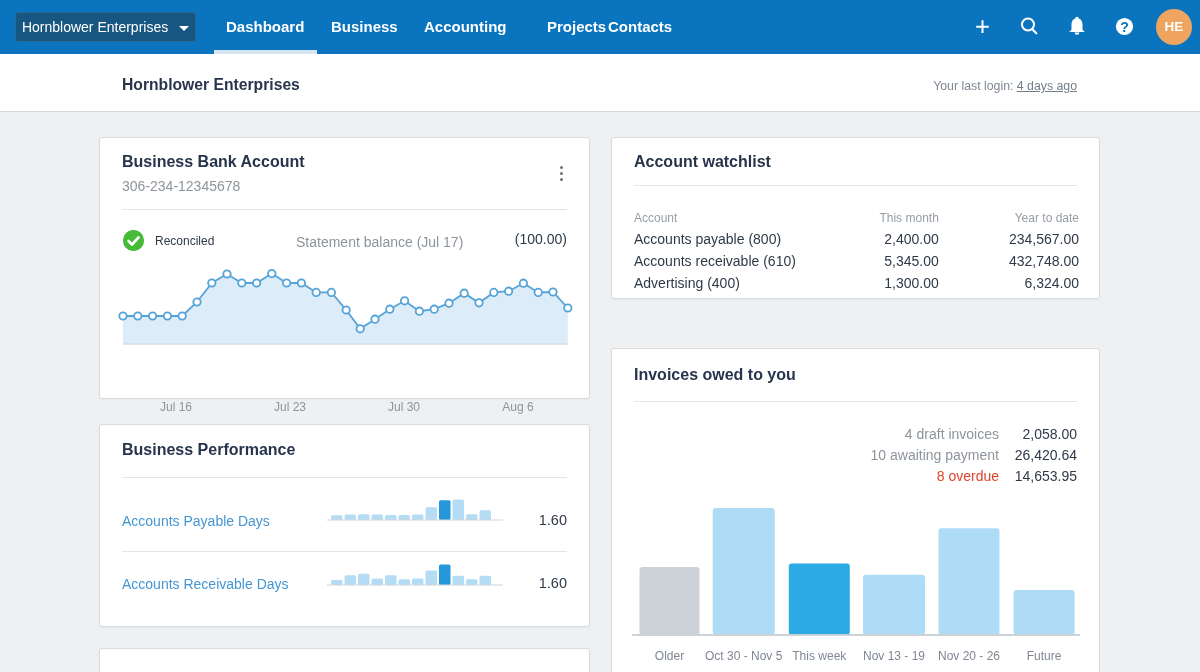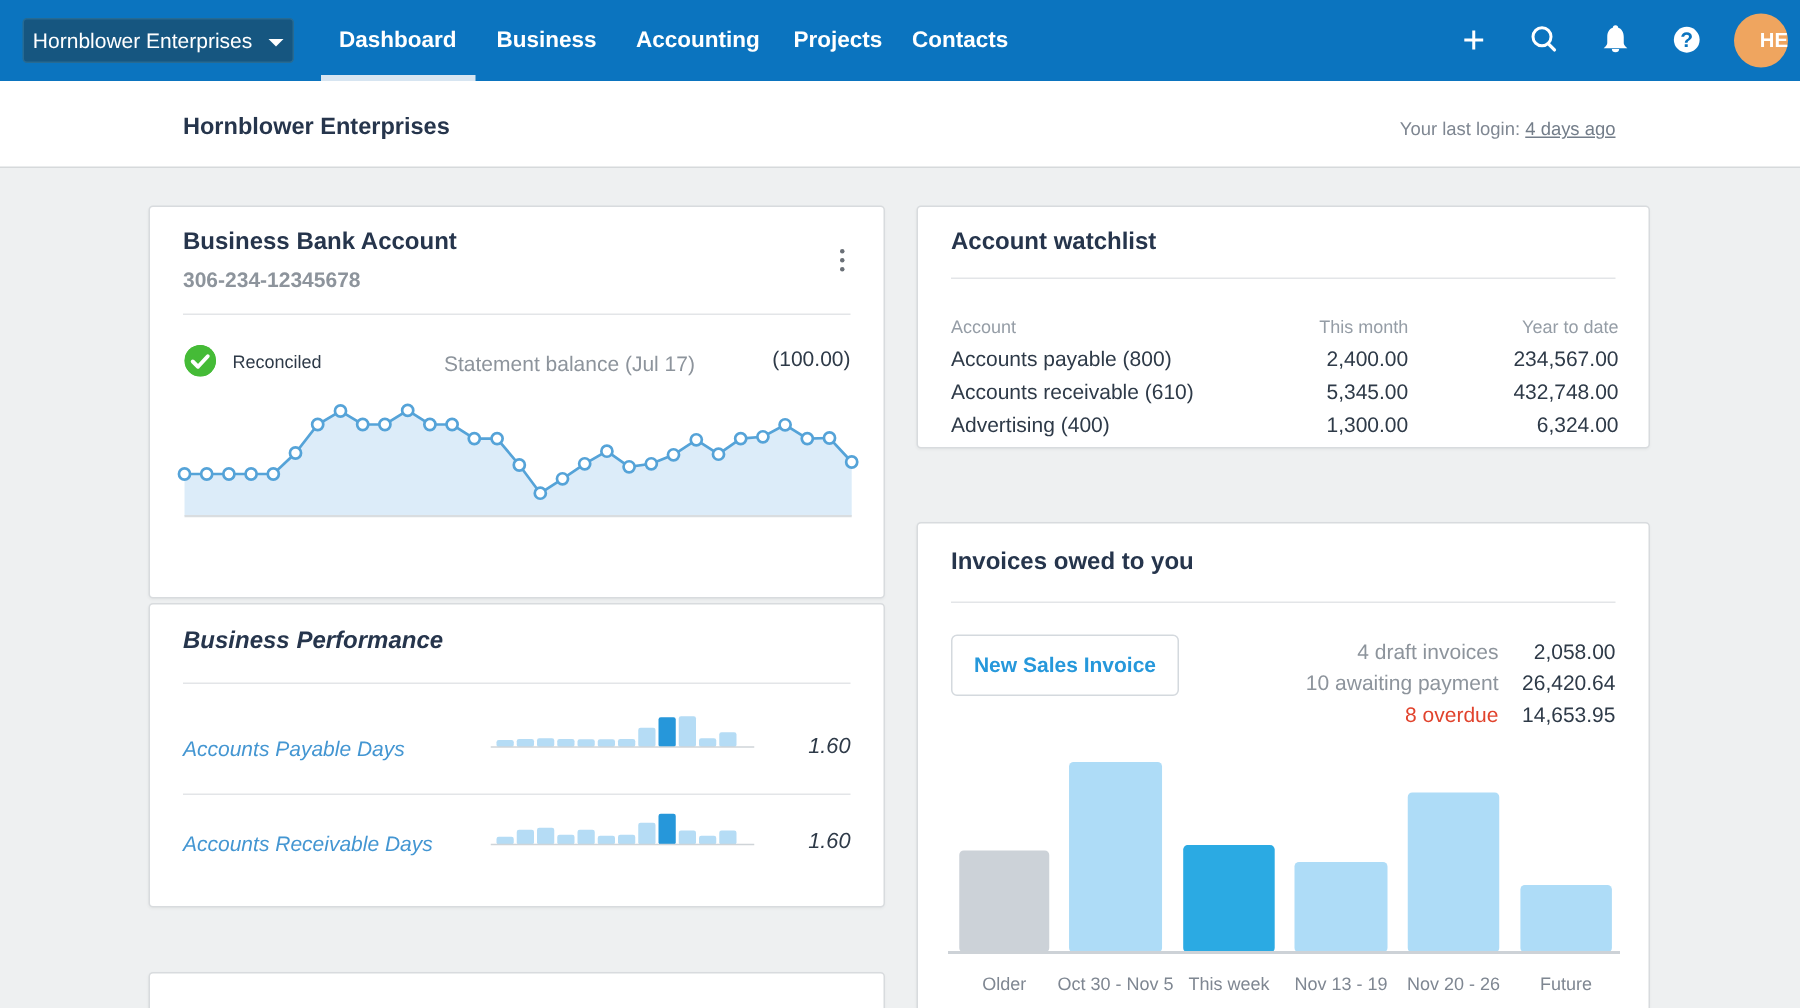--- a/index.html
+++ b/index.html
@@ -23,33 +23,33 @@
 .lastlogin a { color:#737d89; text-decoration:underline; }
 
 
 .card { position:absolute; background:#fff; border:1px solid #d8dbde; border-radius:3px; box-shadow:0 1px 2px rgba(0,0,0,0.04); }
 .card h2 { font-size:16px; color:#26354c; }
 .hr { height:1px; background:#e3e5e8; }
 
 
 #card-bba { left:99px; top:137px; width:491px; height:262px; }
 #card-bba h2 { position:absolute; left:22px; top:15px; }
-#card-bba .sub { position:absolute; left:22px; top:40px; font-size:14px; color:#8d949c;font-weight:bold; }
+#card-bba .sub { position:absolute; left:22px; top:40px; font-size:14px; color:#8d949c; }
 #card-bba .kebab { position:absolute; right:26px; top:28px; width:3.5px; }
 #card-bba .kebab i { display:block; width:3.4px; height:3.4px; border-radius:50%; background:#6a7077; margin-bottom:2.4px; }
 #card-bba .hr { position:absolute; left:22px; right:22px; top:71px; }
 .greenchk { position:absolute; left:23px; top:92px; width:21px; height:21px; border-radius:50%; background:#45bb37; }
 #card-bba .rec { position:absolute; left:55px; top:96px; font-size:12px; color:#2e3a48; }
 #card-bba .stmt { position:absolute; left:196px; top:96px; font-size:14px; color:#8d949c; }
 #card-bba .bal { position:absolute; right:22px; top:93px; font-size:14px; color:#2e3a48;margin-left:28px; }
 #card-bba .xlabels { position:absolute; left:23px; top:226px; width:447px; font-size:12px; color:#8d949c; }
 #card-bba .xlabels span { position:absolute; top:0; transform:translateX(-50%);margin-top:36px; }
 
 
-#card-bp { left:99px; top:402px; width:491px; height:203px;font-style:italic; }
+#card-bp { left:99px; top:424px; width:491px; height:203px; }
 #card-bp h2 { position:absolute; left:22px; top:16px; }
 #card-bp .hr1 { position:absolute; left:22px; right:22px; top:52px; }
 #card-bp .hr2 { position:absolute; left:22px; right:22px; top:126px; }
 #card-bp .rowlink { position:absolute; left:22px; font-size:14px; color:#4496d2; }
 #card-bp .val { position:absolute; right:22px; font-size:14.5px; color:#2e3a48; }
 
 
 #card-stub { left:99px; top:648px; width:491px; height:60px; }
 
 
@@ -77,21 +77,21 @@
 </style>
 </head>
 <body>
 
 <div class="topbar">
   <div class="orgbox">Hornblower Enterprises <span class="caret"></span></div>
   <div class="nav">
     <a style="left:12px; width:78px;">Dashboard</a>
     <a style="left:117px; width:62px;">Business</a>
     <a style="left:210px; width:78px;">Accounting</a>
-    <a style="left:315px; width:58px;">Projects</a>
+    <a style="left:333px; width:58px;">Projects</a>
     <a style="left:394px; width:62px;">Contacts</a>
     <div class="active-underline"></div>
   </div>
   <div class="icons">
 
     <svg class="icon" style="right:199px;" viewBox="0 0 40 54">
         <path d="M21.5 20.3 V33 M15.2 26.7 H27.8" stroke="#fff" stroke-width="2" fill="none"></path>
       </svg>
 
     <svg class="icon" style="right:151px;" viewBox="0 0 40 54">
@@ -104,21 +104,21 @@
         <path d="M20 18.2 c-3.5 0 -5.5 2.8 -5.5 6.4 v4.1 c0 1 -0.6 1.9 -1.5 2.6 l-0.9 0.8 h15.8 l-0.9 -0.8 c-0.9 -0.7 -1.5 -1.6 -1.5 -2.6 v-4.1 c0 -3.6 -2 -6.4 -5.5 -6.4 z" fill="#fff"></path>
         <path d="M17.6 32.6 a2.4 2.2 0 0 0 4.8 0 z" fill="#fff"></path>
       </svg>
 
     <svg class="icon" style="right:56px;" viewBox="0 0 40 54">
         <circle cx="20.5" cy="26.5" r="8.6" fill="#fff"></circle>
         <text x="20.5" y="31.6" font-size="14" font-weight="bold" fill="#0b74bf" text-anchor="middle" font-family="Liberation Sans, sans-serif">?</text>
       </svg>
 
     <div class="icon" style="right:8px; width:36px;">
-        <div style="position:absolute; top:9px; left:0; width:36px; height:36px; border-radius:50%; background:#efa55f; color:#fff; font-size:13.5px; font-weight:bold; text-align:right; line-height:36px;">HE</div>
+        <div style="position:absolute; top:9px; left:0; width:36px; height:36px; border-radius:50%; background:#efa55f; color:#fff; font-size:13.5px; font-weight:bold; text-align:center; line-height:36px;">HE</div>
       </div>
   </div>
 </div>
 
 <div class="subbar">
   <h1>Hornblower Enterprises</h1>
   <div class="lastlogin">Your last login: <a>4 days ago</a></div>
 </div>
 
 <div class="card" id="card-bba">
@@ -248,21 +248,20 @@
           <td class="c2">1,300.00</td>
           <td class="c3">6,324.00</td>
         </tr>
   </tbody>
     </table>
 </div>
 
 <div class="card" id="card-inv">
   <h2>Invoices owed to you</h2>
   <div class="hr"></div>
-  <div class="newinv">New Sales Invoice</div>
   <div class="summ">
     <div><span class="lbl">4 draft invoices</span><span class="num">2,058.00</span></div>
     <div><span class="lbl">10 awaiting payment</span><span class="num">26,420.64</span></div>
     <div><span class="lbl red">8 overdue</span><span class="num">14,653.95</span></div>
   </div>
   <svg id="inv-chart" style="position:absolute; left:20px; top:152px;" width="449" height="140" viewBox="0 0 449 140">
       <rect x="7.5" y="66" width="60" height="68" rx="3" fill="#ccd2d8"></rect>
 <rect x="80.7" y="7" width="62" height="127" rx="3" fill="#aedcf7"></rect>
 <rect x="156.8" y="62.400000000000006" width="61" height="71.6" rx="3" fill="#2baae3"></rect>
 <rect x="231" y="73.7" width="62" height="60.3" rx="3" fill="#aedcf7"></rect>

